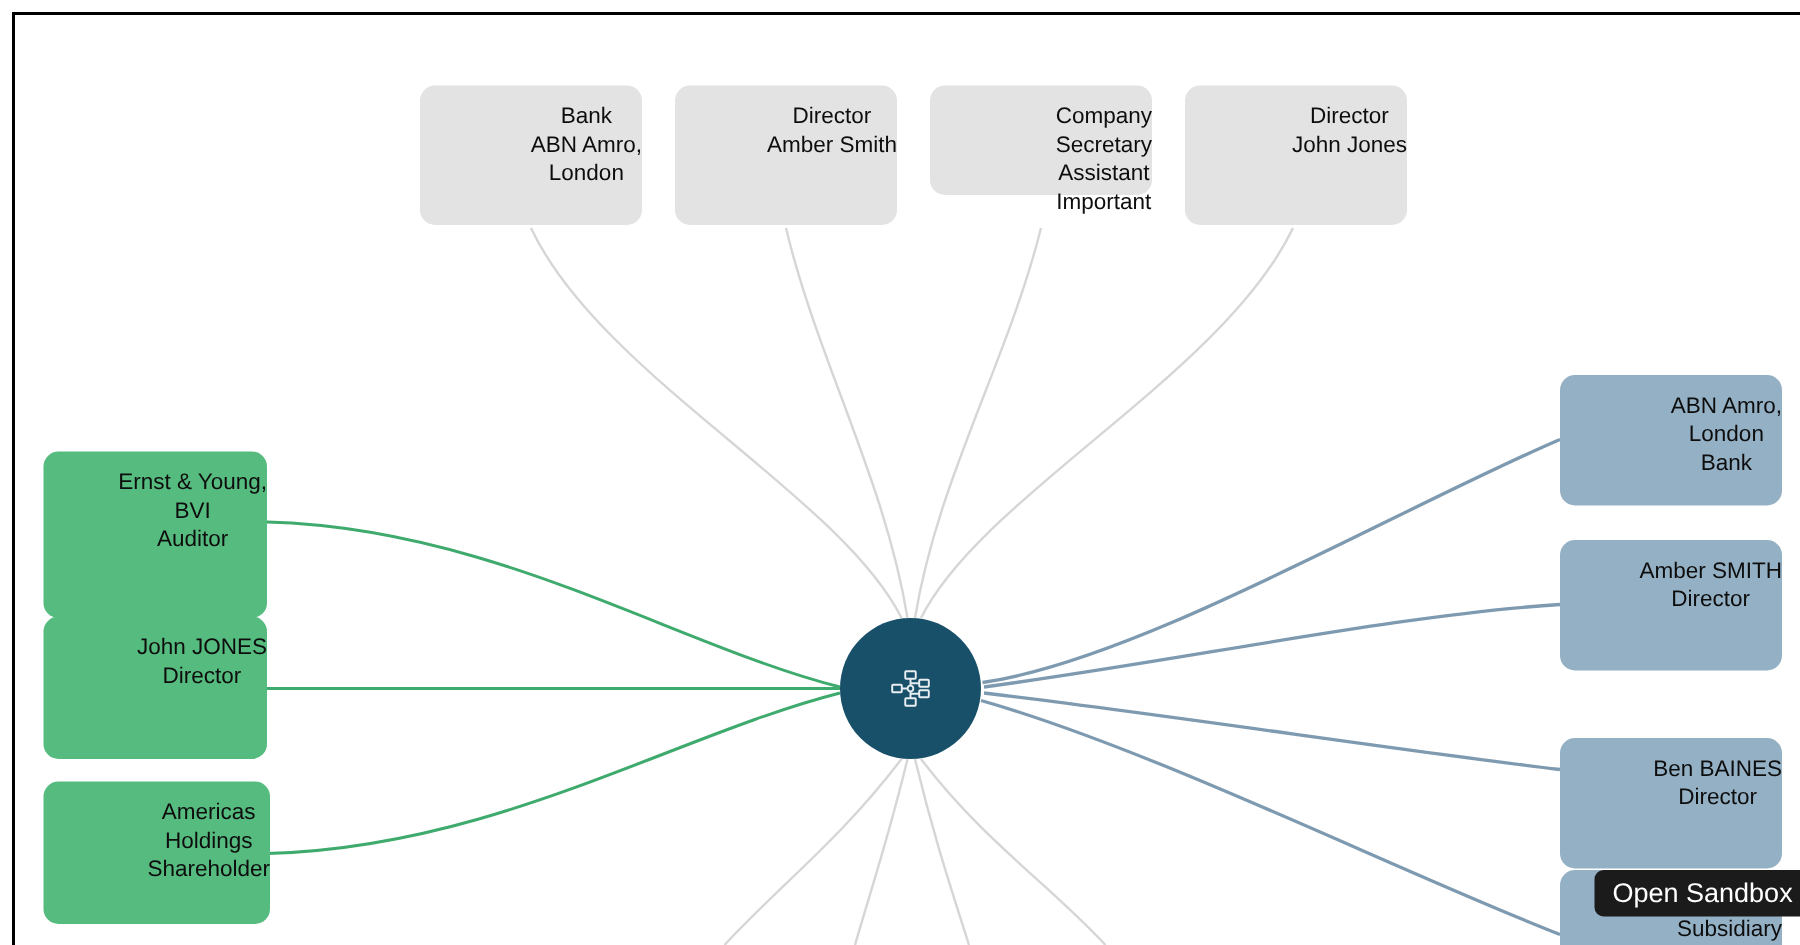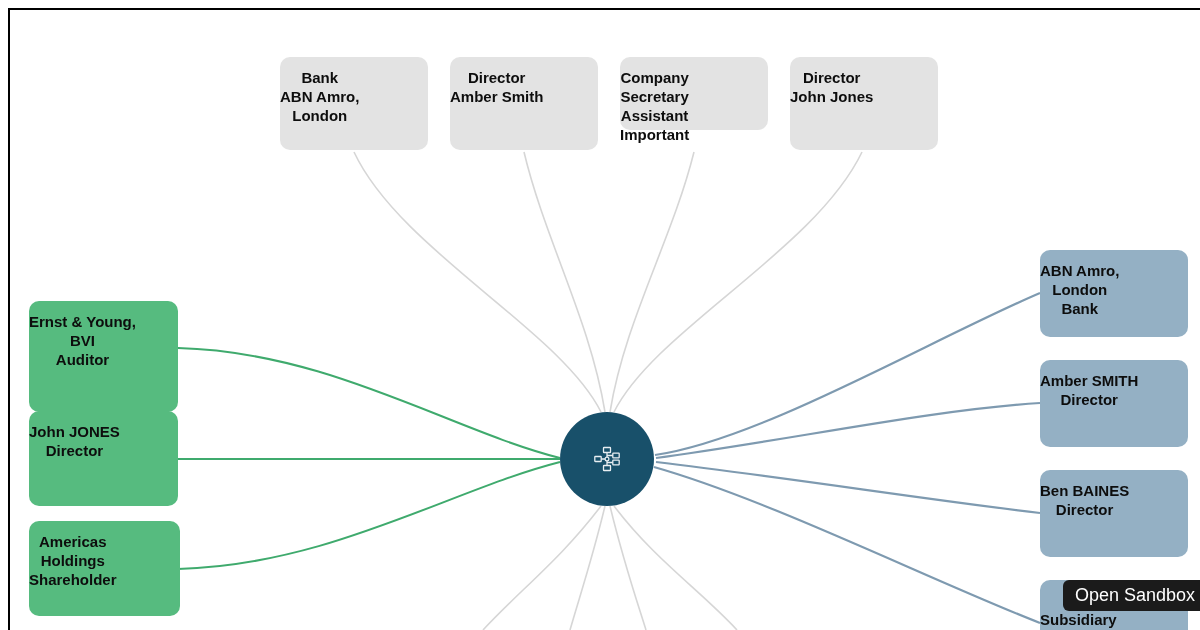--- a/index.html
+++ b/index.html
@@ -32,29 +32,28 @@
     top: 0;
     width: 1200px;
     height: 630px;
   }
   .node {
     position: absolute;
     box-sizing: border-box;
     border-radius: 10px;
     display: flex;
     align-items: flex-start;
-    justify-content: flex-start;
+    justify-content: flex-end;
     text-align: center;
     font-size: 15px;
     line-height: 19px;
     color: #0d0d0d;
     padding-top: 11px;
     white-space: pre-line;
     user-select: none;
-    font-weight: bold;
   }
   .node-gray  { background: #e3e3e3; }
   .node-green { background: #56bb7f; }
   .node-blue  { background: #94b0c4; }
 
   .hub {
     position: absolute;
     border-radius: 50%;
     background: #18506a;
     display: flex;
@@ -126,21 +125,21 @@
       <div class="node node-green" style="left: 29px; top: 411px; width: 149px; height: 95px;"><span>John JONES
 Director</span></div>
       <div class="node node-green" style="left: 29px; top: 521px; width: 151px; height: 95px;"><span>Americas
 Holdings
 Shareholder</span></div>
       <div class="node node-blue" style="left: 1040px; top: 250px; width: 148px; height: 87px;"><span>ABN Amro,
 London
 Bank</span></div>
       <div class="node node-blue" style="left: 1040px; top: 360px; width: 148px; height: 87px;"><span>Amber SMITH
 Director</span></div>
-      <div class="node node-blue" style="left: 1040px; top: 470px; width: 148px; height: 87px;"><span>Ben BAINES
+      <div class="node node-blue" style="left: 1040px; top: 492px; width: 148px; height: 87px;"><span>Ben BAINES
 Director</span></div>
       <div class="node node-blue" style="left: 1040px; top: 580px; width: 148px; height: 87px;"><span>
 Subsidiary</span></div>
     </div>
 
   <div class="hub" style="left: 560px; top: 412px; width: 94px; height: 94px; background: rgb(24, 80, 106);">
     <svg width="26" height="26" viewBox="0 0 26 26" xmlns="http://www.w3.org/2000/svg">
       <g fill="none" stroke="#e8eef2" stroke-width="1.3">
         <rect x="9.5" y="1.5" width="7" height="5" rx="0.6"></rect>
         <rect x="9.5" y="19.5" width="7" height="5" rx="0.6"></rect>

